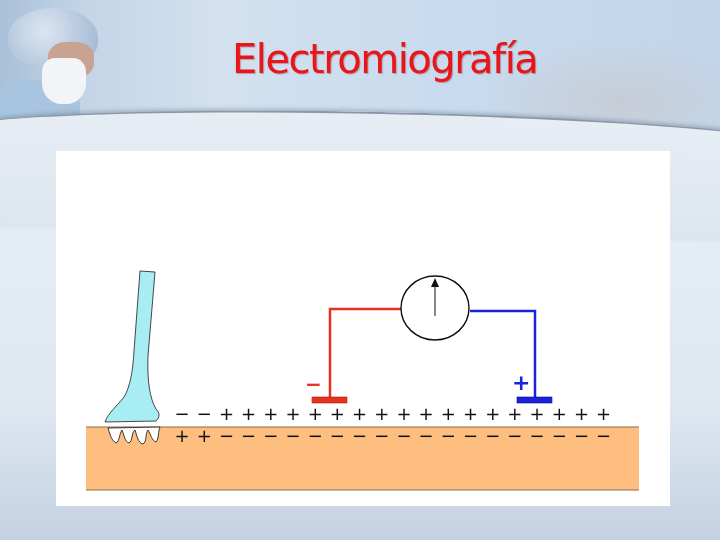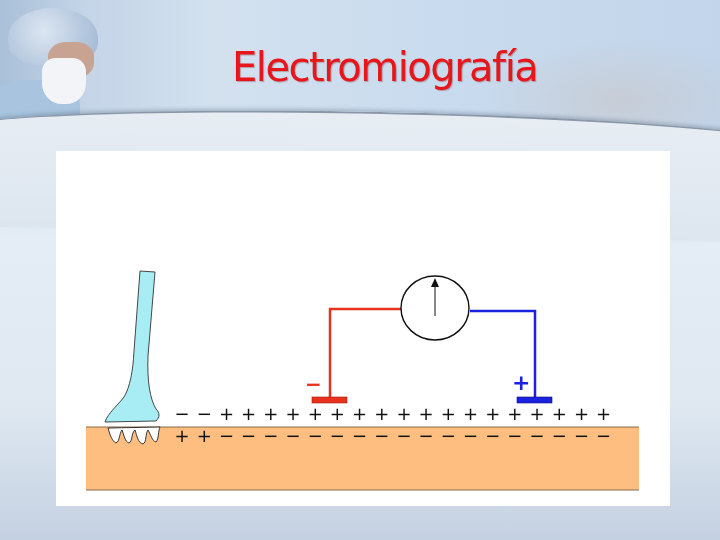--- a/index.html
+++ b/index.html
@@ -27,21 +27,21 @@
   .photo {
     position: absolute; left: 0; top: 0; width: 130px; height: 125px; overflow: hidden;
     background: linear-gradient(90deg, #a9c0d8 0%, #c6d6e8 70%, rgba(210,224,238,0) 100%);
   }
   .photo .cap { position:absolute; left:8px; top:8px; width:90px; height:58px; border-radius:50% 50% 40% 40%;
     background: radial-gradient(circle at 40% 40%, #dce6f2 0%, #b6c8de 60%, #9fb6d0 100%); }
   .photo .face { position:absolute; left:48px; top:42px; width:46px; height:36px; border-radius:40%; background:#c9a392; }
   .photo .mask { position:absolute; left:42px; top:58px; width:44px; height:46px; border-radius:30% 30% 45% 45%; background:#f2f4f7; }
   .photo .body { position:absolute; left:-10px; top:80px; width:90px; height:60px; border-radius:40% 40% 0 0; background:#a8c4de; }
   .title {
-    position: absolute; left: 232px; top: 44px; margin: 0;
+    position: absolute; left: 232px; top: 36px; margin: 0;
     font-family: "DejaVu Sans", sans-serif; font-size: 40px; font-weight: normal;
     color: #e8161a; letter-spacing: -1.5px;
     text-shadow: 1px 1px 1px rgba(120,30,30,0.35);
   }
   .panel {
     position: absolute; left: 56px; top: 151px; width: 614px; height: 355px;
     background: #ffffff;
   }
   .panel svg { position: absolute; left: 0; top: 0; }
   .charges { position: absolute; display: flex; font-family: "DejaVu Sans", sans-serif; font-size: 18px; color: #111; }

